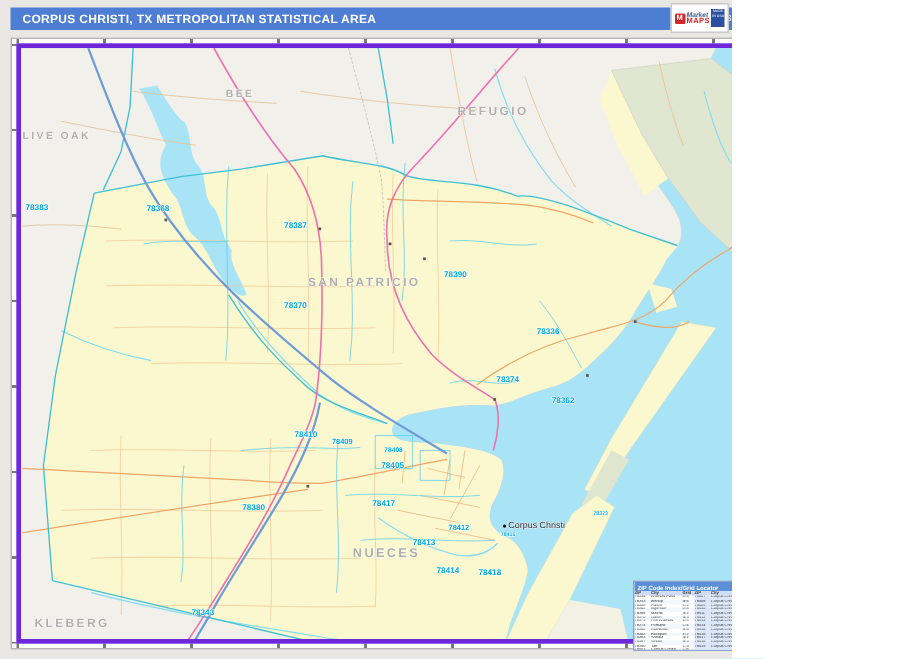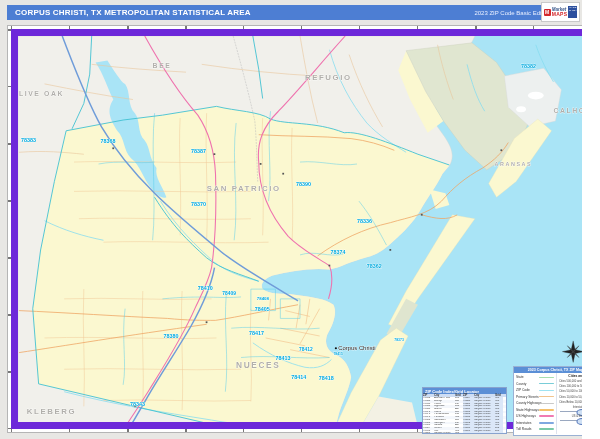--- a/index.html
+++ b/index.html
@@ -1,36 +1,36 @@
 <!DOCTYPE html>
 <html><head>
 <meta charset="utf-8">
 <style>
   html,body{margin:0;padding:0;}
-  .page{position:relative;width:582px;height:439px;background:#e8e7e4;font-family:"Liberation Sans",sans-serif;overflow:hidden;}
+  .page{position:relative;width:488px;height:439px;background:#e8e7e4;font-family:"Liberation Sans",sans-serif;overflow:hidden;}
 
   
   .header-bar{position:absolute;left:7px;top:5px;width:552px;height:15px;background:#4d7ed3;
     display:flex;align-items:center;justify-content:space-between;padding:0 8px;box-sizing:border-box;}
   .header-title{color:#ffffff;font-size:8px;font-weight:bold;letter-spacing:.2px;white-space:nowrap;}
   .header-edition{color:#e8eeff;font-size:6px;white-space:nowrap;}
   .logo-box{position:absolute;right:2px;top:2px;width:39px;height:20px;background:#fff;border:1px solid #c9c9c9;
     display:flex;align-items:center;justify-content:center;gap:1px;box-sizing:border-box;}
   .logo-mark{width:7px;height:7px;background:#d3262a;border-radius:1px;color:#fff;font-size:5px;font-weight:bold;
     display:flex;align-items:center;justify-content:center;}
   .logo-words{display:flex;flex-direction:column;line-height:4.5px;}
   .logo-market{font-size:4.5px;font-style:italic;font-weight:bold;color:#3c5a8c;}
   .logo-maps{font-size:5px;font-weight:bold;color:#d3262a;letter-spacing:.3px;}
   .logo-badge{width:9px;height:12px;background:#2c4f9e;color:#fff;font-size:2.4px;line-height:2.8px;
     text-align:center;overflow:hidden;padding-top:1px;box-sizing:border-box;}
 
   
   .map-frame{position:absolute;left:7px;top:25px;width:586px;height:408px;background:#ffffff;
     border:1px solid #b5b5b5;padding:3px;box-sizing:border-box;}
-  .map-inner{position:relative;width:100%;height:100%;border:7px solid #6d28d9;overflow:hidden;background:#8b5cf6;box-sizing:border-box;}
+  .map-inner{position:relative;width:100%;height:100%;border:3px solid #6d28d9;overflow:hidden;background:#8b5cf6;box-sizing:border-box;}
   .map-inner svg{position:absolute;left:0;top:0;width:100%;height:100%;}
   .tick-top,.tick-bottom{position:absolute;left:3px;right:3px;height:3px;
     background:repeating-linear-gradient(90deg,#777 0 1.5px,transparent 1.5px 58px);}
   .tick-top{top:0;} .tick-bottom{bottom:0;}
   .tick-left,.tick-right{position:absolute;top:3px;bottom:3px;width:3px;
     background:repeating-linear-gradient(180deg,#777 0 1.5px,transparent 1.5px 57px);}
   .tick-left{left:0;} .tick-right{right:0;}
 
   
   .county-label{fill:#b1afab;font-weight:bold;letter-spacing:1.6px;paint-order:stroke;stroke:#ffffff;stroke-width:.6px;}

